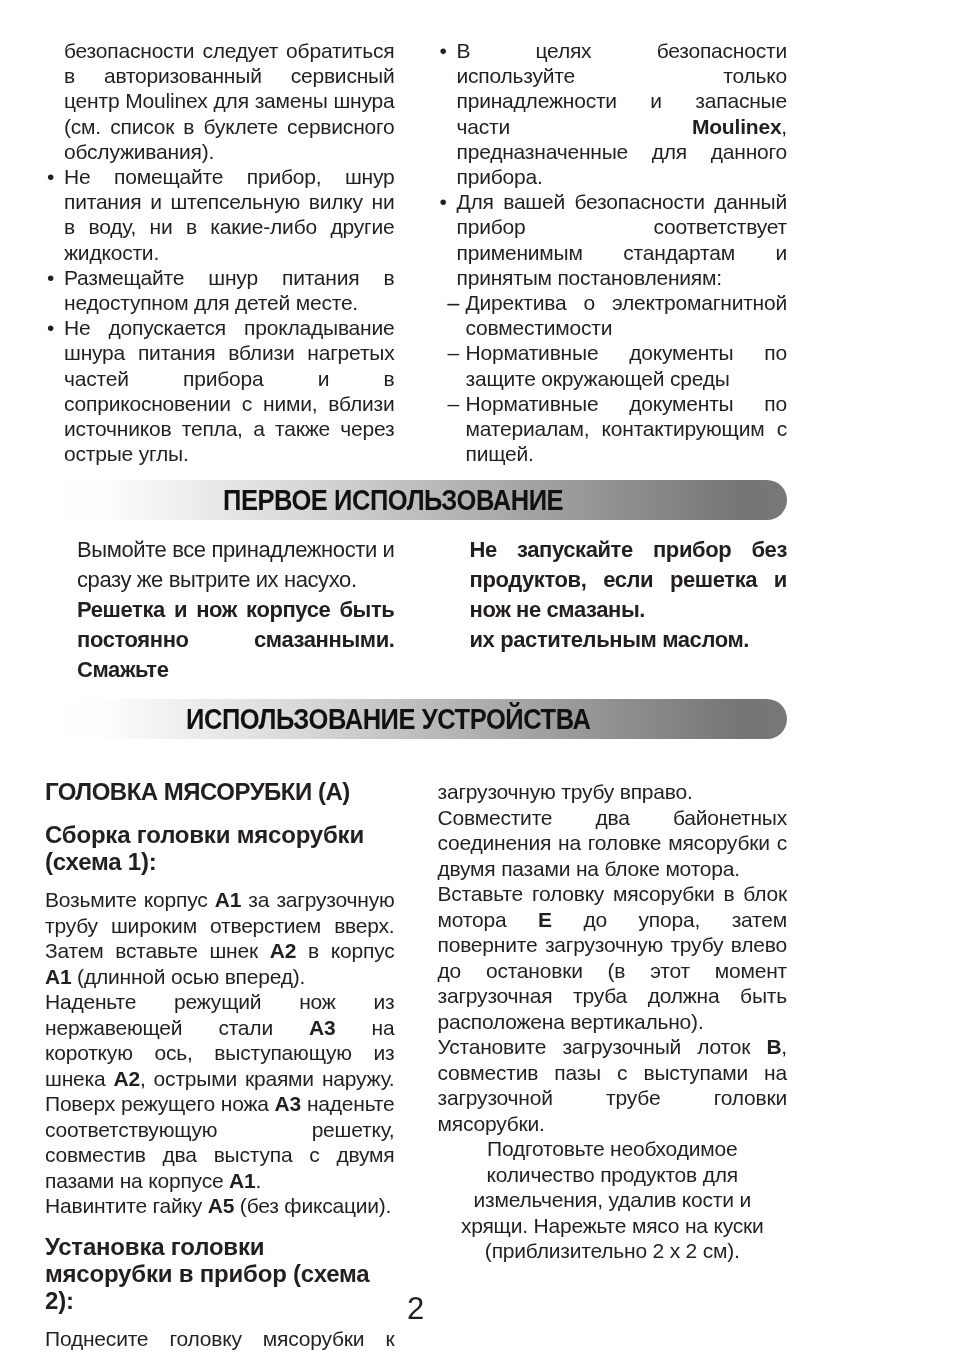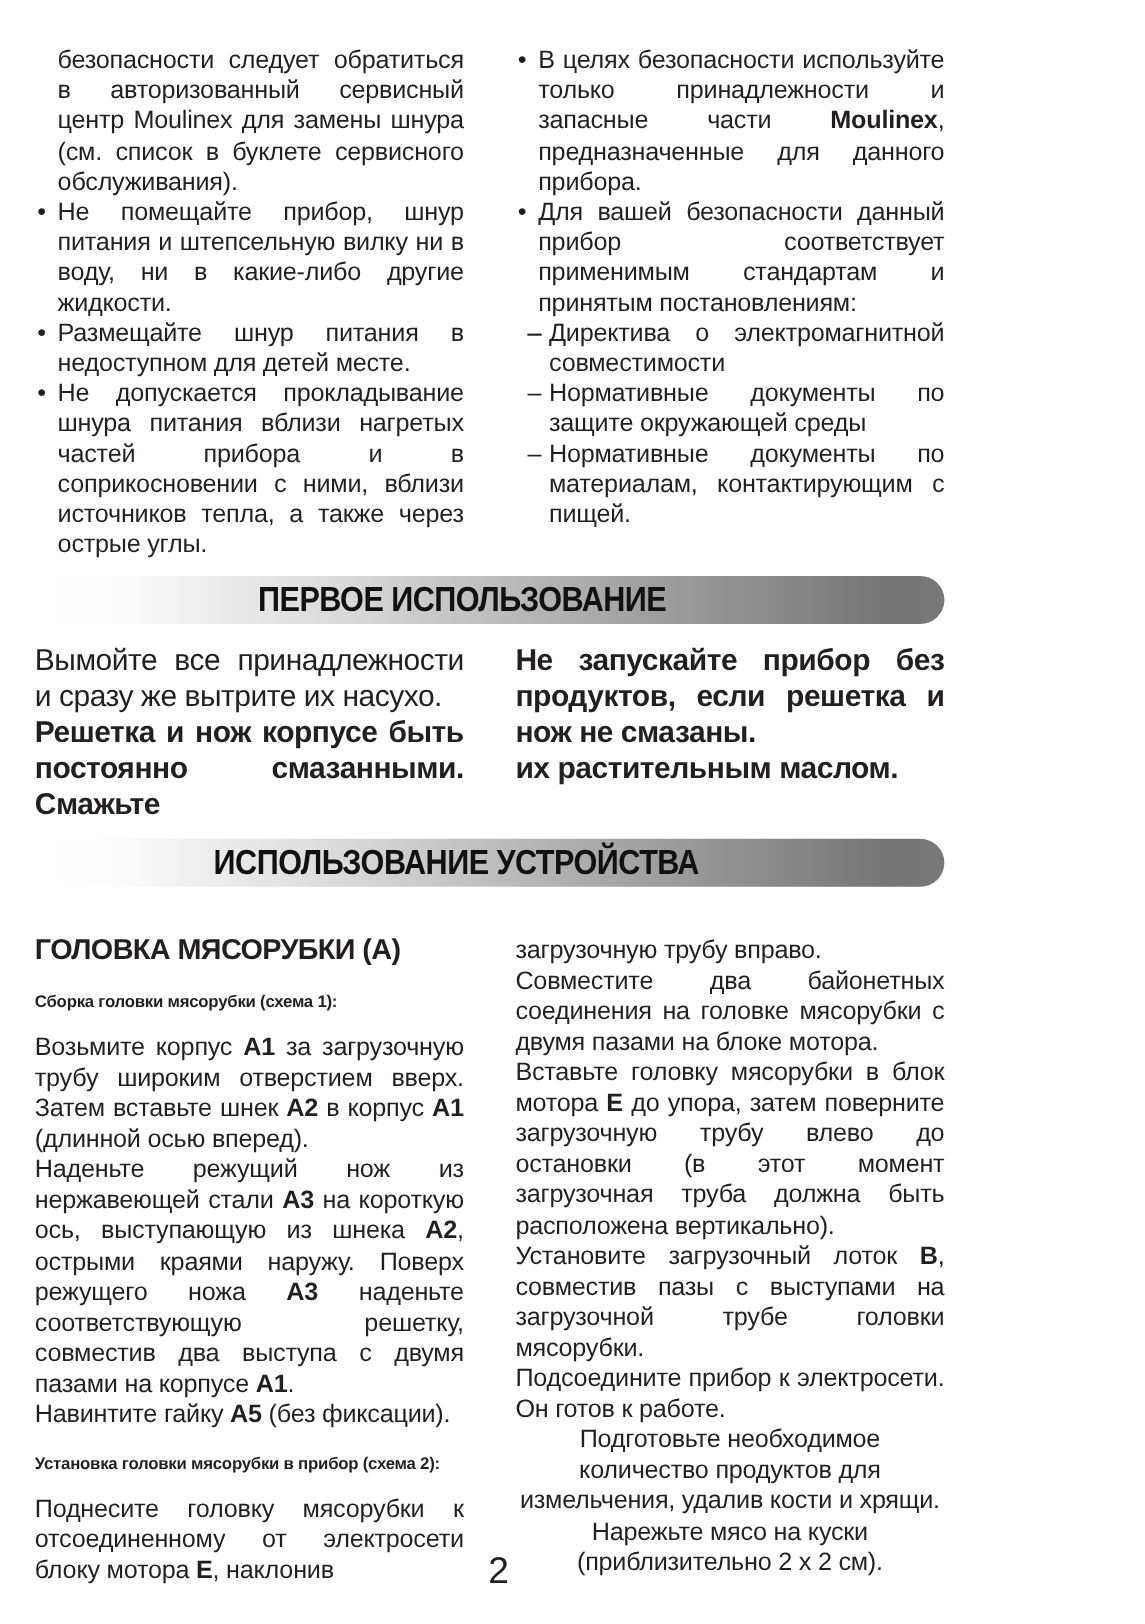--- a/index.html
+++ b/index.html
@@ -1,21 +1,21 @@
 <!DOCTYPE html>
 <html><head>
 <meta charset="utf-8">
 <style>
   html,body{margin:0;padding:0;background:#ffffff;}
   .page{
     position:relative;
     width:831px;height:1353px;
     overflow:hidden;
     box-sizing:border-box;
-    padding:38px 44px 0 29px;
+    padding:38px 44px 0 45px;
     background:#ffffff;
     font-family:"Liberation Sans","DejaVu Sans",sans-serif;
     color:#231f20;
   }
   .cols{display:flex;gap:43px;}
   .col{width:411px;text-align:justify;}
   
   .safety .col{font-size:21px;line-height:25.2px;letter-spacing:-0.2px;}
   
   .blk{position:relative;}
@@ -37,26 +37,26 @@
     font-weight:700;
     font-size:29px;
     letter-spacing:-0.5px;
     transform:scaleX(0.88);
     transform-origin:0 50%;
     white-space:nowrap;
     color:#111111;
   }
   
   .fu{margin-top:15px;}
-  .fu .col{font-size:25px;line-height:30px;letter-spacing:-0.4px;}
+  .fu .col{font-size:22px;line-height:30px;letter-spacing:-0.4px;margin-left:32px;}
   
   .du{margin-top:8px;}
   .du .col{font-size:21px;line-height:25.5px;letter-spacing:-0.2px;margin-top:32px;}
   .h3{font-weight:700;font-size:24px;line-height:26px;letter-spacing:-0.5px;margin:0 0 16px 0;text-align:left;}
-  .h4{font-weight:700;font-size:14px;line-height:27px;margin:14px 0 12px 0;text-align:left;}
+  .h4{font-weight:700;font-size:24px;line-height:27px;margin:14px 0 12px 0;text-align:left;}
   .para-left{text-align:center;}
   
   .page-number{
     position:absolute;left:0;right:0;top:1292px;
     text-align:center;
     font-size:31px;line-height:34px;
     color:#231f20;
   }
 </style>
 </head>
@@ -108,20 +108,19 @@
         <div class="blk para"><span>Наденьте режущий нож из нержавеющей стали </span><b>А3</b><span> на короткую ось, выступающую из шнека </span><b>А2</b><span>, острыми краями наружу. Поверх режущего ножа </span><b>А3</b><span> наденьте соответствующую решетку, совместив два выступа с двумя пазами на корпусе </span><b>А1</b><span>.</span></div>
         <div class="blk para"><span>Навинтите гайку </span><b>А5</b><span> (без фиксации).</span></div>
         <div class="blk h4"><b>Установка головки мясорубки в прибор (схема 2):</b></div>
         <div class="blk para"><span>Поднесите головку мясорубки к отсоединенному от электросети блоку мотора </span><b>Е</b><span>, наклонив</span></div>
       </div>
     <div class="col">
         <div class="blk para"><span>загрузочную трубу вправо.</span></div>
         <div class="blk para"><span>Совместите два байонетных соединения на головке мясорубки с двумя пазами на блоке мотора.</span></div>
         <div class="blk para"><span>Вставьте головку мясорубки в блок мотора </span><b>Е</b><span> до упора, затем поверните загрузочную трубу влево до остановки (в этот момент загрузочная труба должна быть расположена вертикально).</span></div>
         <div class="blk para"><span>Установите загрузочный лоток </span><b>В</b><span>, совместив пазы с выступами на загрузочной трубе головки мясорубки.</span></div>
-        <div class="blk para"><span>Подсоедините прибор к электросети. Он готов к работе.</span></div>
         <div class="blk para para-left"><span>Подготовьте необходимое количество продуктов для измельчения, удалив кости и хрящи. Нарежьте мясо на куски (приблизительно 2 х 2 см).</span></div>
       </div>
   </div>
 
   <div class="page-number">2</div>
 
 </div>
 
 </body></html>

